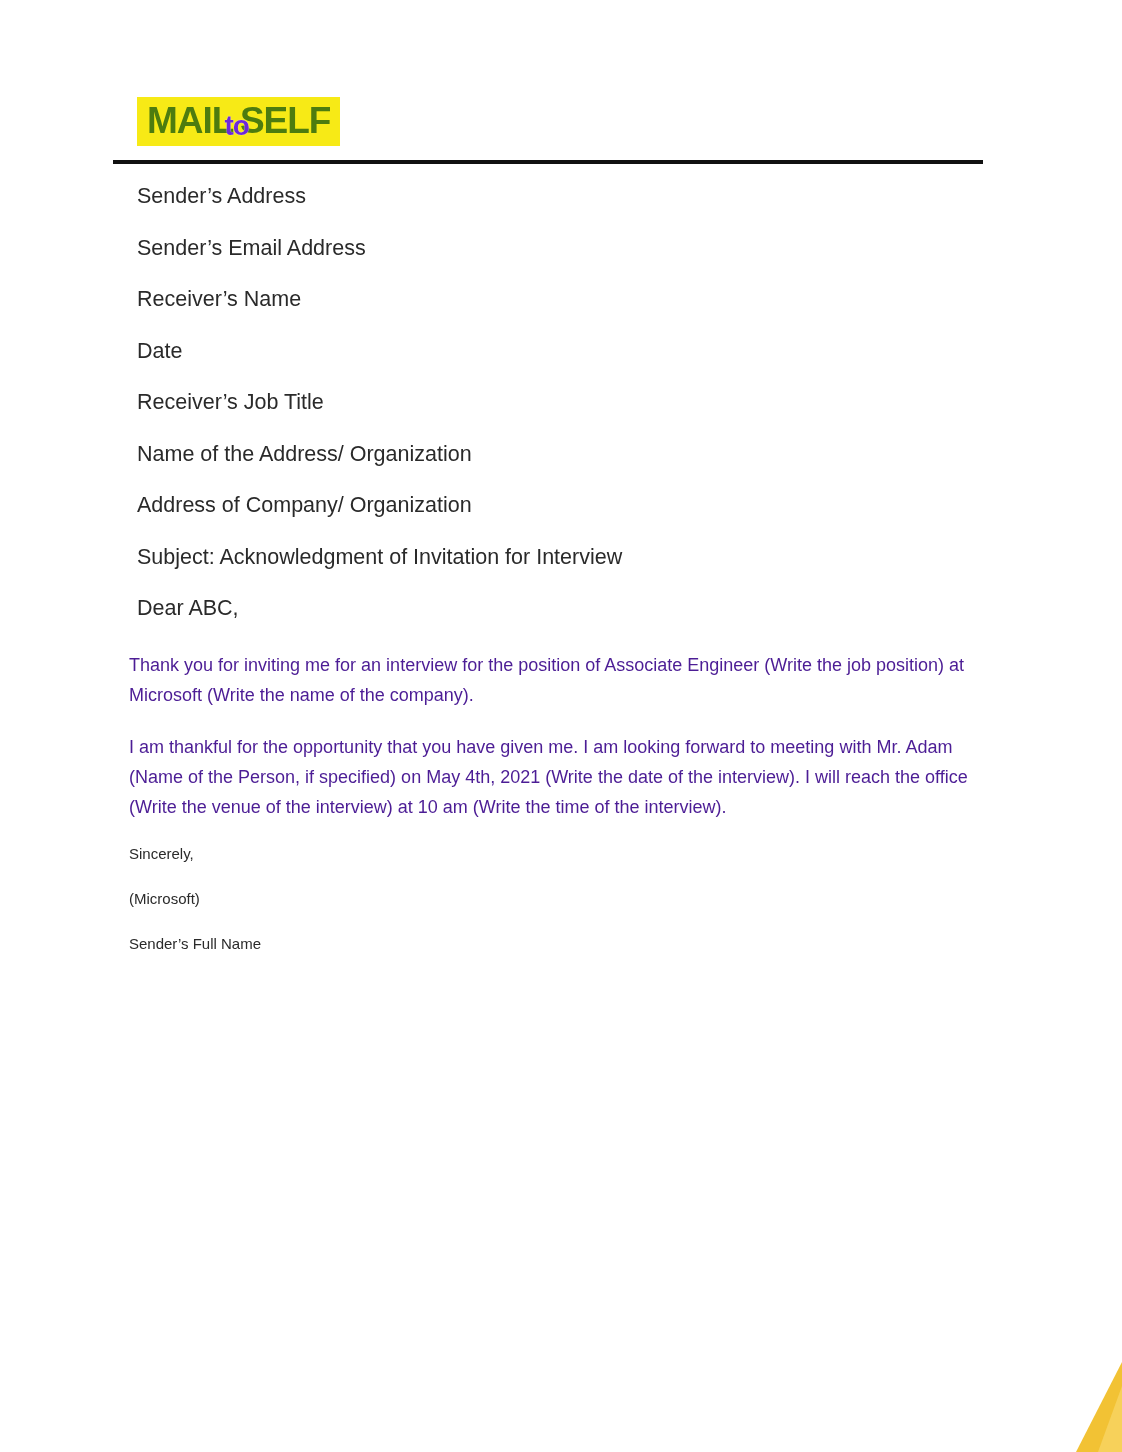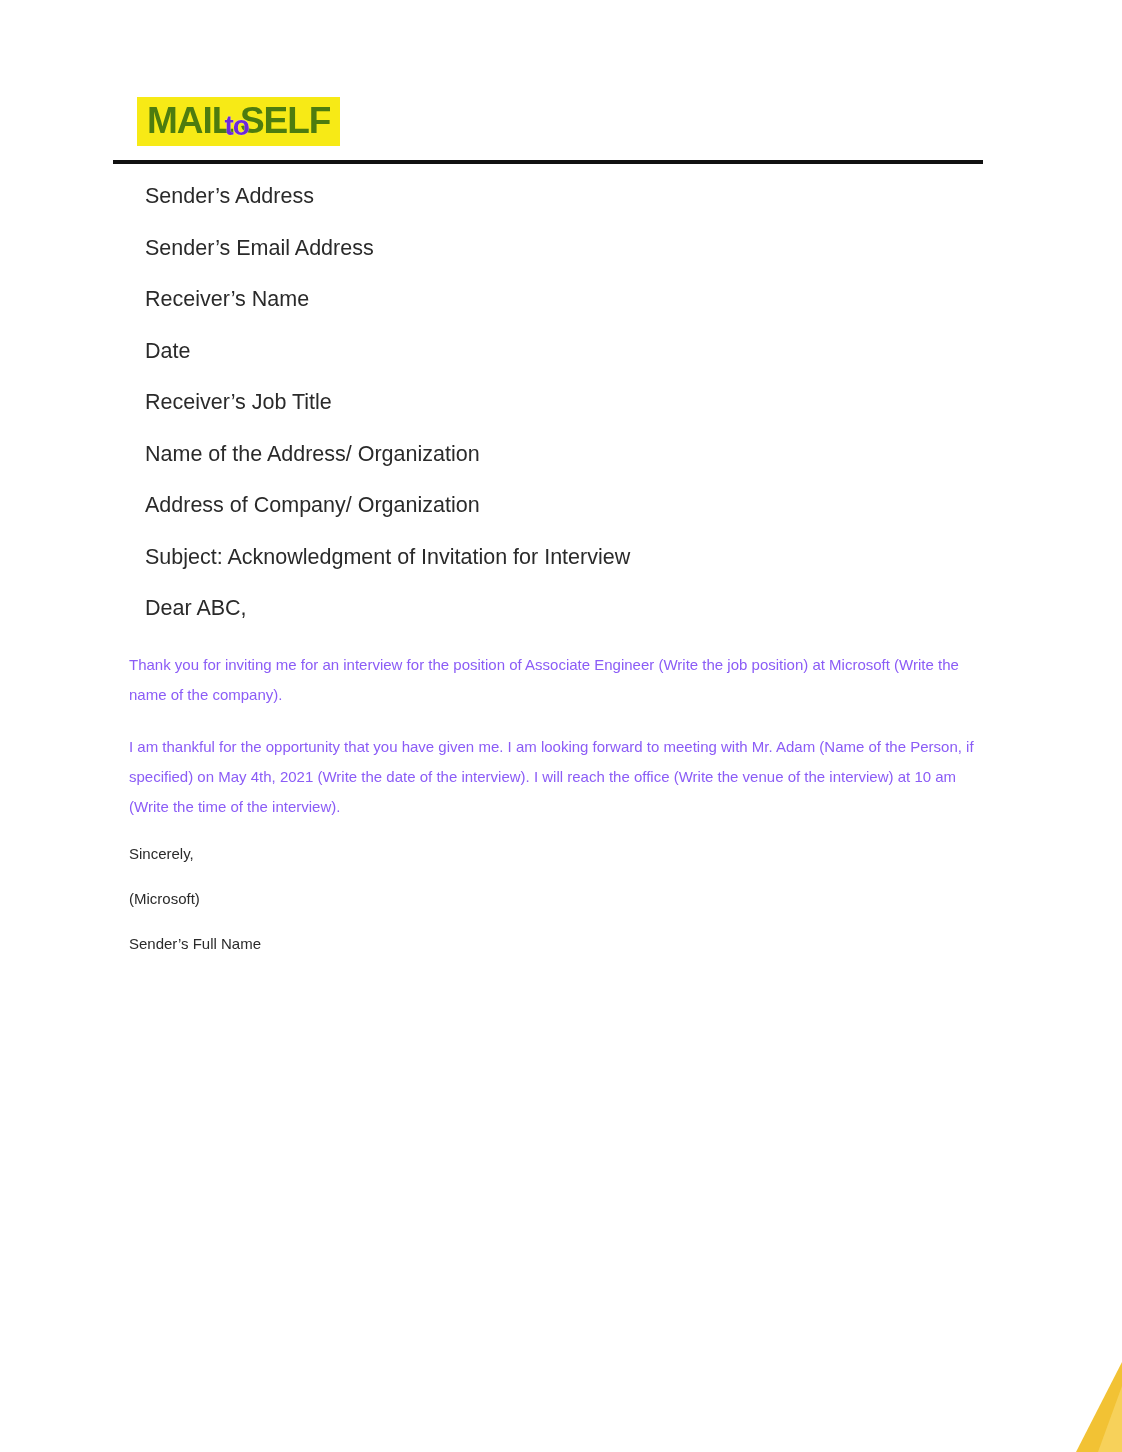--- a/index.html
+++ b/index.html
@@ -76,27 +76,27 @@
   .letter {
     position: absolute;
     left: 129px;
     top: 186px;
     width: 845px;
   }
   .field-line {
     font-size: 21.5px;
     line-height: 1.0;
     color: #2a2a2a;
-    margin: 0 0 30px 16px;
+    margin: 0 0 30px 8px;
     white-space: nowrap;
   }
   .para {
-    font-size: 15px;
+    font-size: 18px;
     line-height: 30px;
-    color: #8b5cf6;
+    color: #4c1d95;
     margin: 0 0 22px 0;
     text-align: left;
   }
   .para.first { margin-top: 20px; }
   .closing-line {
     font-size: 15px;
     line-height: 1.0;
     color: #2a2a2a;
     margin: 0 0 30px 0;
     white-space: nowrap;

